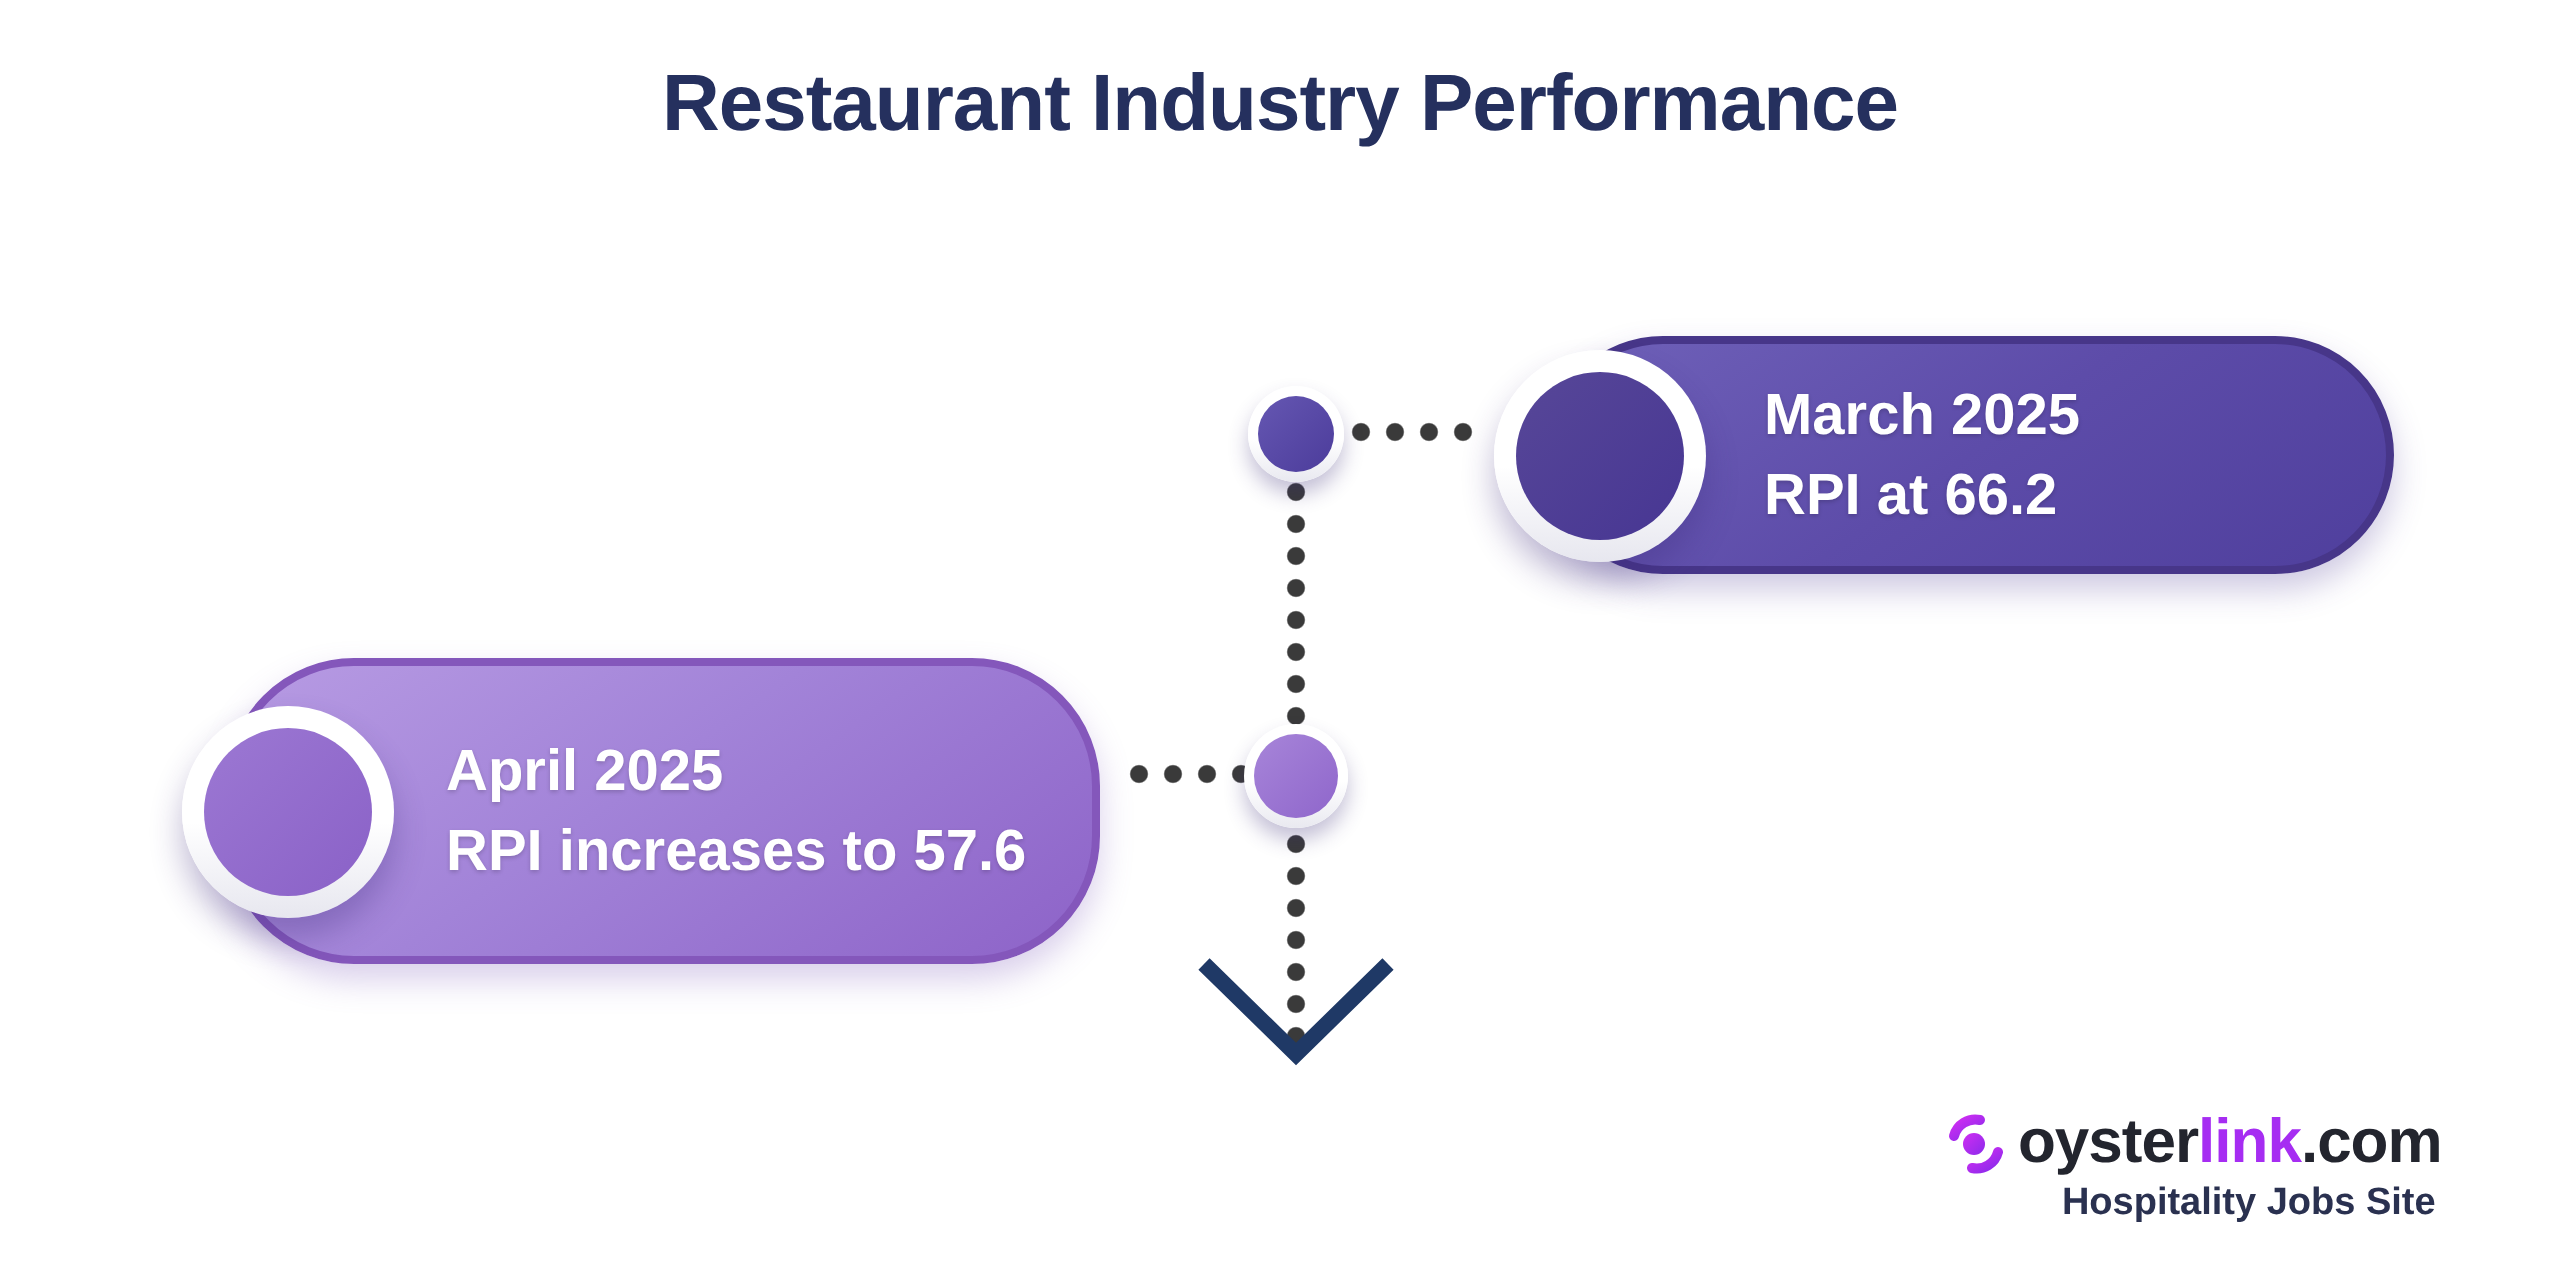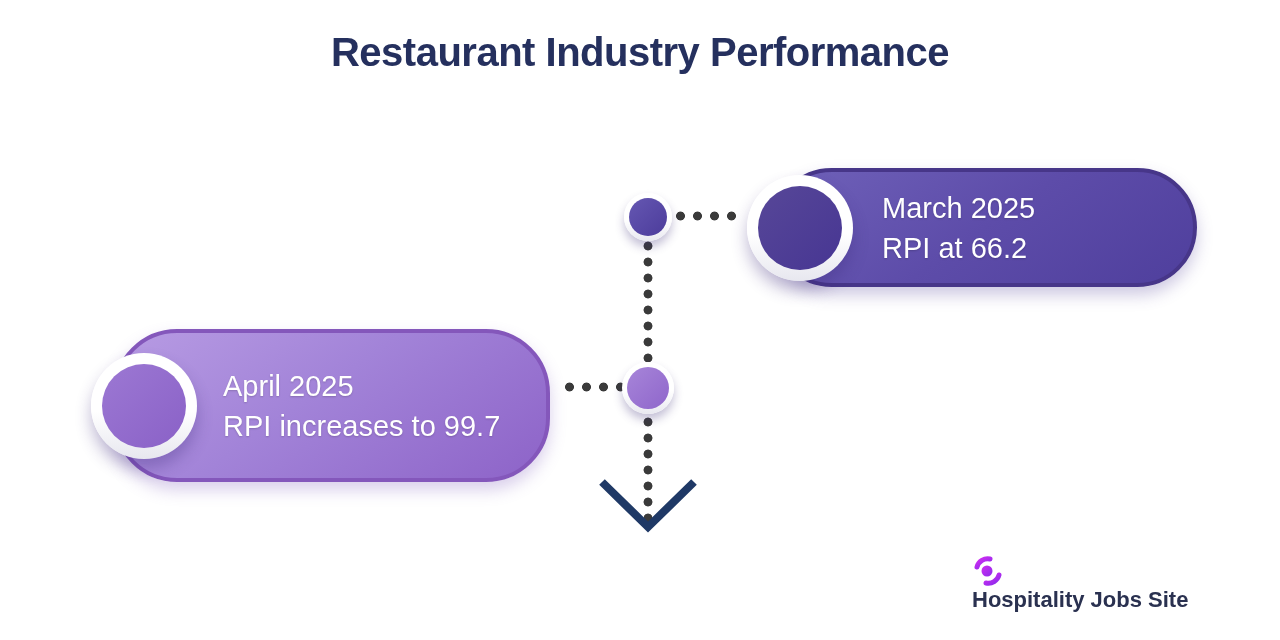--- a/index.html
+++ b/index.html
@@ -49,42 +49,42 @@
     background:linear-gradient(180deg,#ffffff 55%,#e7e7ef 100%);
     box-shadow:0 10px 16px rgba(60,40,120,.32);
     display:flex;align-items:center;justify-content:center;
   }
   .pill-march .pill-circle{left:-29px;}
   .pill-april .pill-circle{left:-26px;}
   .pill-circle .inner{width:84px;height:84px;border-radius:50%;}
   .pill-march .pill-circle .inner{background:linear-gradient(135deg,#574798,#473693);}
   .pill-april .pill-circle .inner{background:linear-gradient(135deg,#9C78D3,#8A61C7);}
   .pill-text{
-    margin-left:106px;color:#ffffff;font-weight:normal;font-size:29px;line-height:40px;
+    margin-left:106px;color:#ffffff;font-weight:bold;font-size:29px;line-height:40px;
     text-shadow:0 1px 2px rgba(0,0,0,.18);white-space:nowrap;
   }
   
   .node{
     position:absolute;z-index:5;border-radius:50%;
     background:linear-gradient(180deg,#ffffff 55%,#e9e9f0 100%);
     box-shadow:0 6px 10px rgba(60,45,120,.3);
     display:flex;align-items:center;justify-content:center;
   }
   .node .inner{border-radius:50%;}
   .node1{left:624px;top:193px;width:48px;height:48px;}
   .node1 .inner{width:38px;height:38px;background:linear-gradient(135deg,#6557B2,#4C3C9B);}
   .node2{left:622px;top:362px;width:52px;height:52px;}
   .node2 .inner{width:42px;height:42px;background:linear-gradient(135deg,#A785D9,#8F66CB);}
   
   .logo{position:absolute;left:972px;top:554px;z-index:3;}
   .logo-row{display:flex;align-items:center;gap:5px;}
   .brand{font-size:31px;font-weight:bold;color:#23252E;letter-spacing:-0.5px;line-height:34px;}
   .brand .accent{color:#A62DF2;}
   .tagline{
-    font-size:22px;font-weight:bold;color:#2A3150;text-align:right;
+    font-size:19px;font-weight:bold;color:#2A3150;text-align:right;
     margin-top:1px;padding-right:3px;line-height:26px;
   }
 </style>
 </head>
 <body>
 
 <div class="canvas">
 
   <h1 class="title">Restaurant Industry Performance</h1>
 
@@ -105,21 +105,21 @@
       <div>RPI at 66.2</div>
     </div>
   </div>
 
   <div class="pill pill-april">
     <div class="pill-circle">
       <div class="inner"></div>
     </div>
     <div class="pill-text">
       <div>April 2025</div>
-      <div>RPI increases to 99.7</div>
+      <div>RPI increases to 57.6</div>
     </div>
   </div>
 
   <div class="node node1">
     <div class="inner"></div>
   </div>
   <div class="node node2">
     <div class="inner"></div>
   </div>
 
@@ -129,17 +129,18 @@
         <defs>
           <linearGradient id="lg" x1="0" y1="0" x2="1" y2="1">
             <stop offset="0" stop-color="#D12DF2"></stop>
             <stop offset="1" stop-color="#8B2BEB"></stop>
           </linearGradient>
         </defs>
         <circle cx="15" cy="17" r="5.5" fill="url(#lg)"></circle>
         <path d="M 5 13 A 11 11 0 0 1 18 5" fill="none" stroke="url(#lg)" stroke-width="5" stroke-linecap="round"></path>
         <path d="M 27 21 A 11 11 0 0 1 14 29" fill="none" stroke="url(#lg)" stroke-width="5" stroke-linecap="round"></path>
       </svg>
+      <div class="brand"><span>oyster</span><span class="accent">link</span><span>.com</span></div>
     </div>
     <div class="tagline">Hospitality Jobs Site</div>
   </div>
 
 </div>
 
 </body></html>

